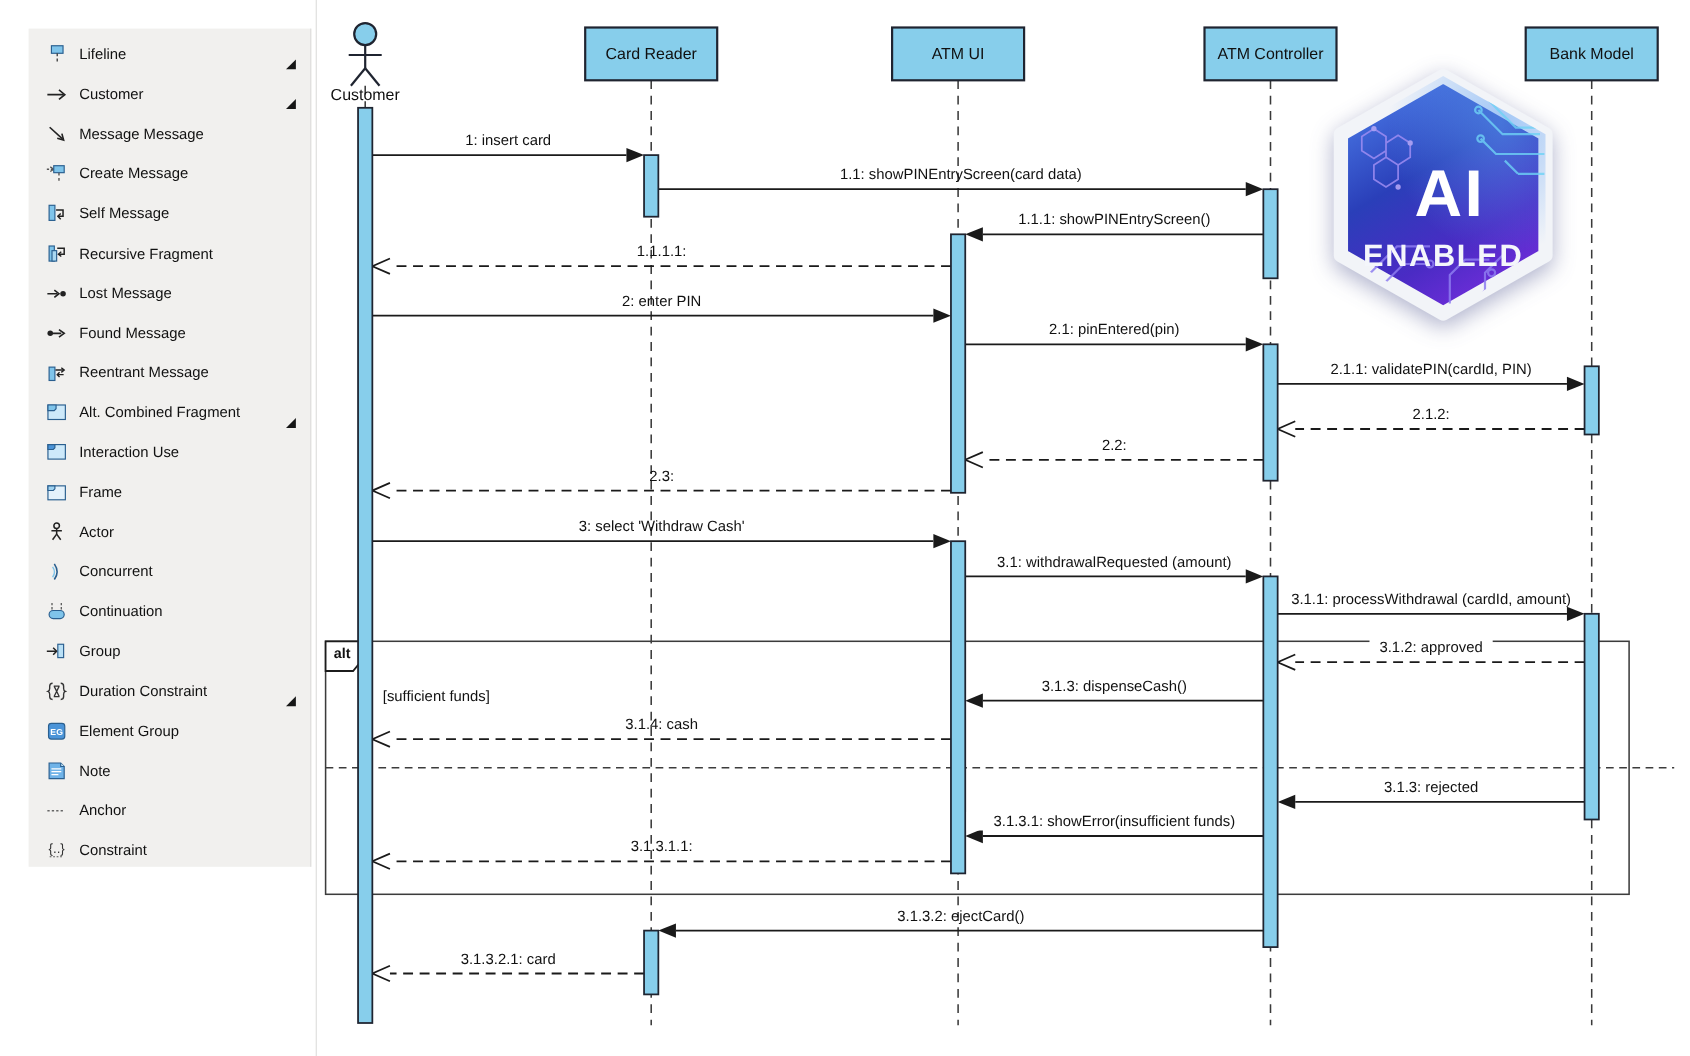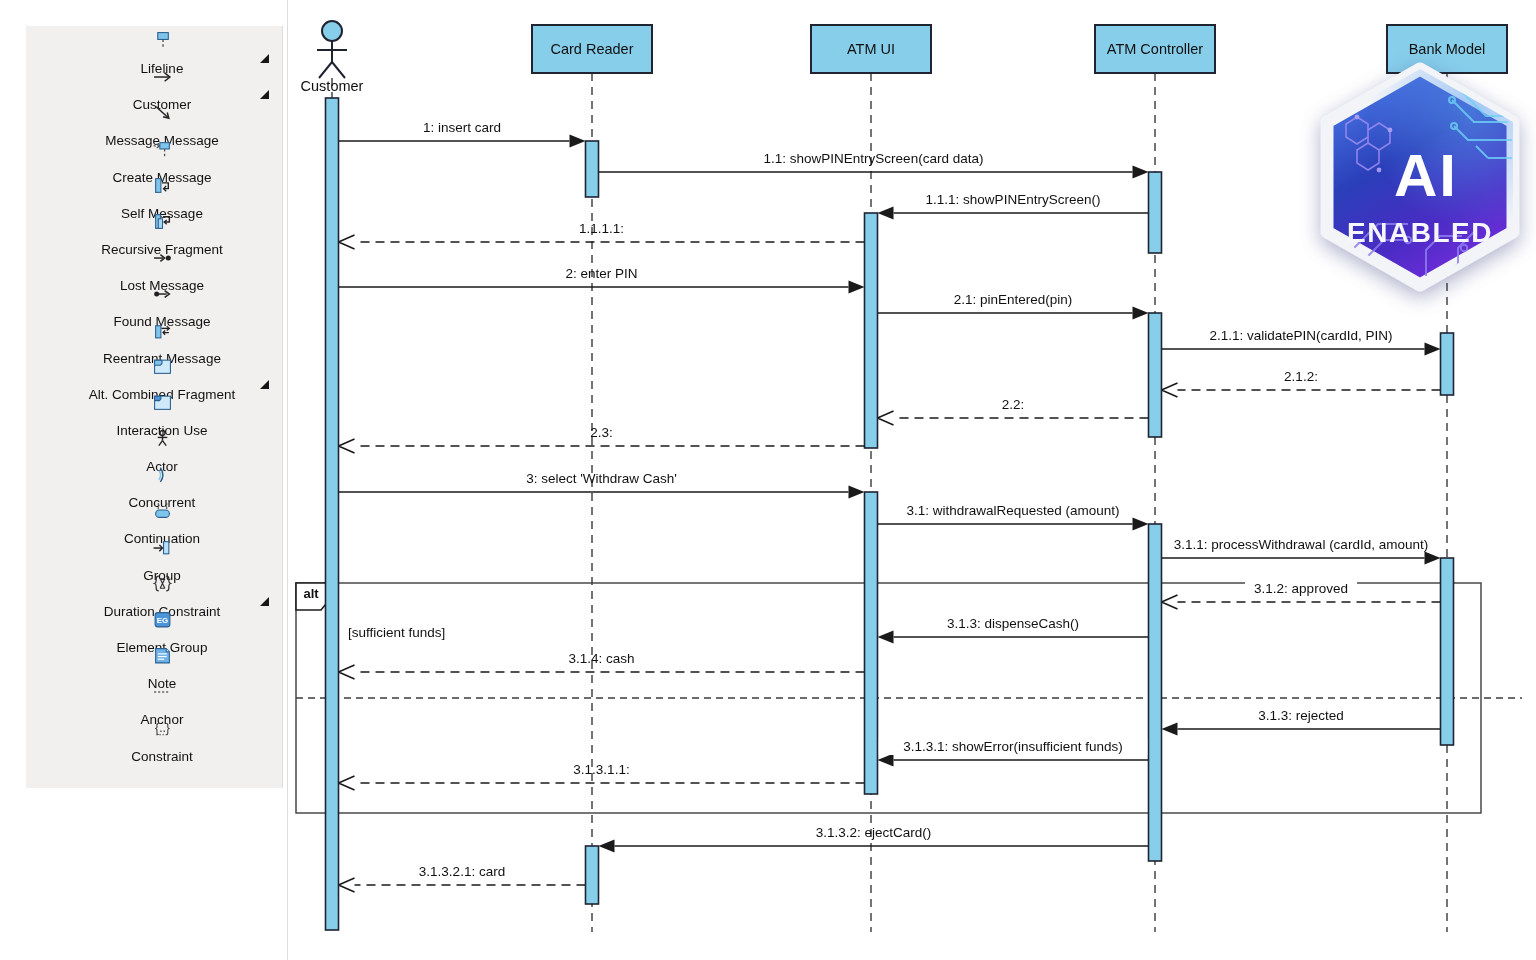--- a/index.html
+++ b/index.html
@@ -1,33 +1,33 @@
 <!DOCTYPE html>
 <html><head>
 <meta charset="utf-8">
 <style>
   html,body{margin:0;padding:0;background:#fff;}
   body{width:1536px;height:960px;font-family:"Liberation Sans",sans-serif;overflow:hidden;}
   #app{position:relative;width:1536px;height:960px;background:#fff;}
   .vsep{position:absolute;left:287px;top:0;width:1px;height:960px;background:#dddddb;z-index:0;}
   
   .palette{position:absolute;left:26px;top:26px;width:257px;height:762px;background:#f1f0ee;z-index:2;box-sizing:border-box;padding-top:5px;border-right:1px solid #dddddb;}
-  .prow{position:relative;display:flex;align-items:center;height:36.2px;padding-left:16px;gap:11px;cursor:default;flex-direction:column;}
+  .prow{position:relative;display:flex;align-items:center;height:36.2px;padding-left:16px;gap:11px;cursor:default;}
   .picon{width:19px;height:19px;flex:0 0 19px;}
   .picon svg{display:block;}
   .plabel{font-size:13.5px;color:#111;white-space:nowrap;}
   .tri{position:absolute;right:13px;bottom:4px;width:0;height:0;border-bottom:9px solid #161616;border-left:9px solid transparent;}
   
   #diagram-svg{position:absolute;left:0;top:0;z-index:1;}
   .mlabel{font-size:13.5px;fill:#111;}
   .hlabel{font-size:14.5px;fill:#101010;}
   .fraglabel{font-size:13px;font-weight:bold;fill:#101010;}
   .guard{font-size:13.5px;fill:#111;}
   
-  .badge{position:absolute;left:1308px;top:62px;z-index:3;text-decoration:underline;}
+  .badge{position:absolute;left:1200px;top:62px;z-index:3;text-decoration:underline;}
   .badge svg{filter:drop-shadow(0 6px 10px rgba(44,52,120,.38));}
   .badge-ai{font-size:60px;font-weight:bold;fill:#fff;letter-spacing:2px;}
   .badge-enabled{font-size:28px;font-weight:bold;fill:#f4f6fb;letter-spacing:1.5px;}
 </style>
 </head>
 <body>
 
 <div id="app">
   <div class="vsep"></div>
   <div class="palette" id="palette">
@@ -134,20 +134,29 @@
         <span class="tri"></span>
       </div>
       <div class="prow">
         <span class="picon">
           <svg width="19" height="19" viewBox="0 0 18 18">
             <rect x="1.5" y="3" width="15" height="12.5" fill="#cde9fa" stroke="#2a5f8f"></rect>
             <path d="M1.5 3 h6 v2.8 l-1.4 1.4 h-4.6 z" fill="#4b94d8" stroke="#2a5f8f"></path>
           </svg>
         </span>
         <span class="plabel">Interaction Use</span>
+      </div>
+      <div class="prow">
+        <span class="picon">
+          <svg width="19" height="19" viewBox="0 0 18 18">
+            <rect x="1.5" y="3.5" width="15" height="12" fill="#e4f2fc" stroke="#2a5f8f"></rect>
+            <path d="M1.5 3.5 h6 v2.6 l-1.4 1.4 h-4.6 z" fill="#9fd2f0" stroke="#2a5f8f"></path>
+          </svg>
+        </span>
+        <span class="plabel">Frame</span>
       </div>
       <div class="prow">
         <span class="picon">
           <svg width="19" height="19" viewBox="0 0 18 18">
             <circle cx="9" cy="3.8" r="2.4" fill="none" stroke="#222" stroke-width="1.3"></circle>
             <line x1="9" y1="6.2" x2="9" y2="11" stroke="#222" stroke-width="1.3"></line>
             <line x1="4.5" y1="8" x2="13.5" y2="8" stroke="#222" stroke-width="1.3"></line>
             <line x1="9" y1="11" x2="5.5" y2="15.8" stroke="#222" stroke-width="1.3"></line>
             <line x1="9" y1="11" x2="12.5" y2="15.8" stroke="#222" stroke-width="1.3"></line>
           </svg>

